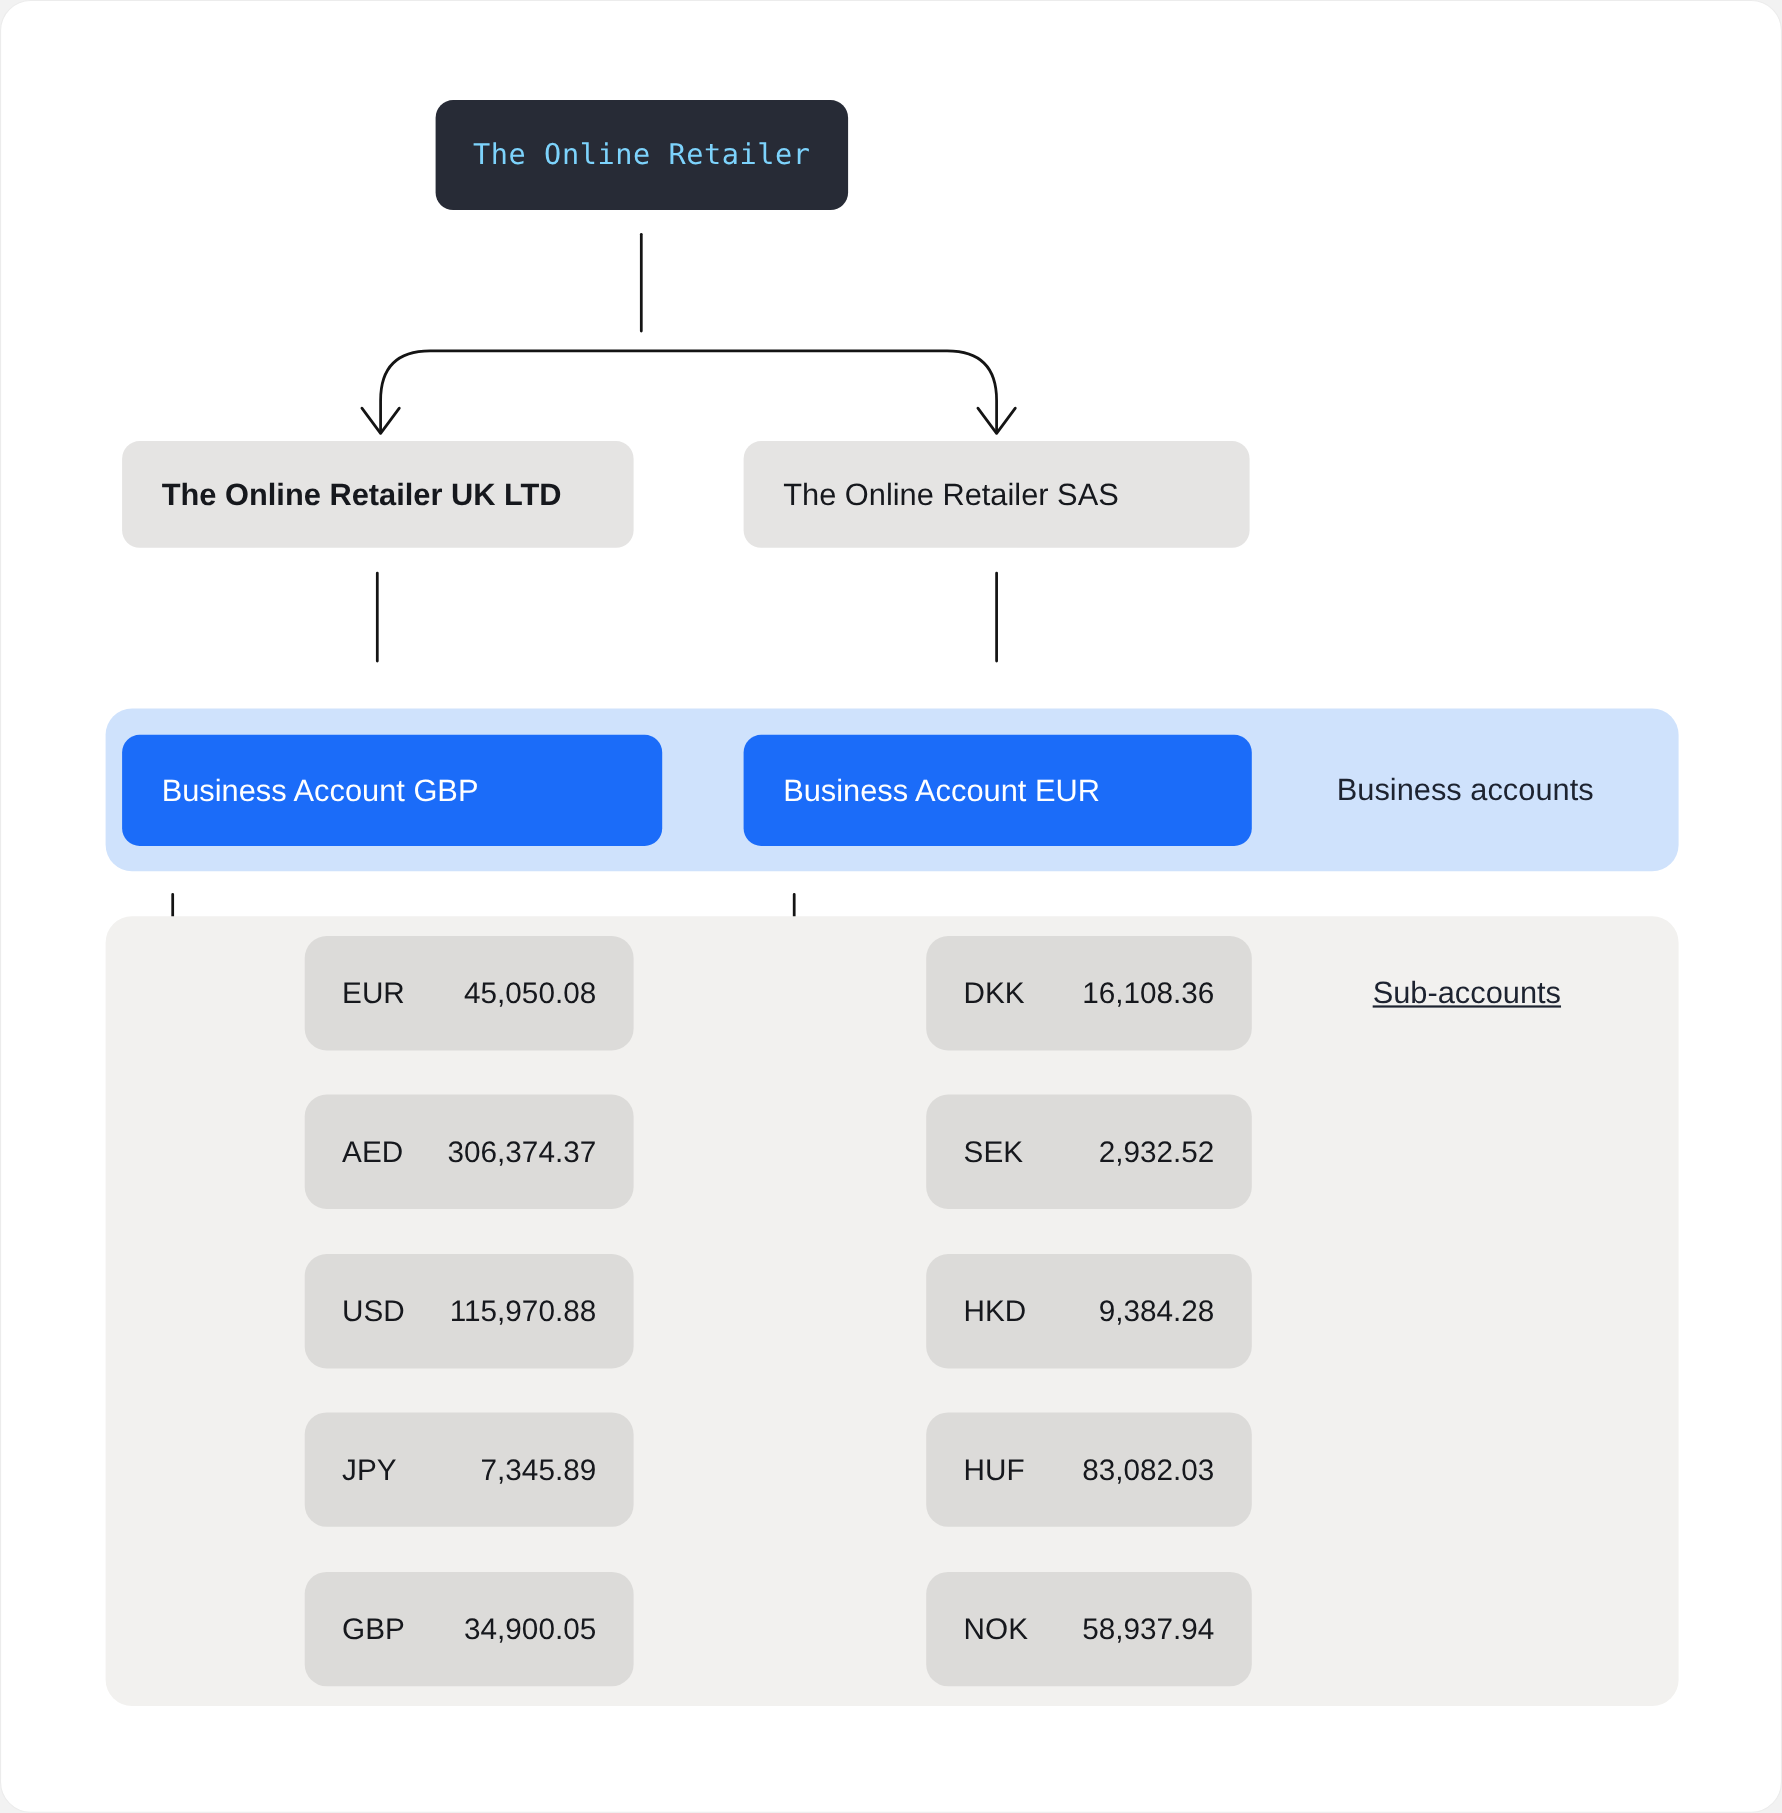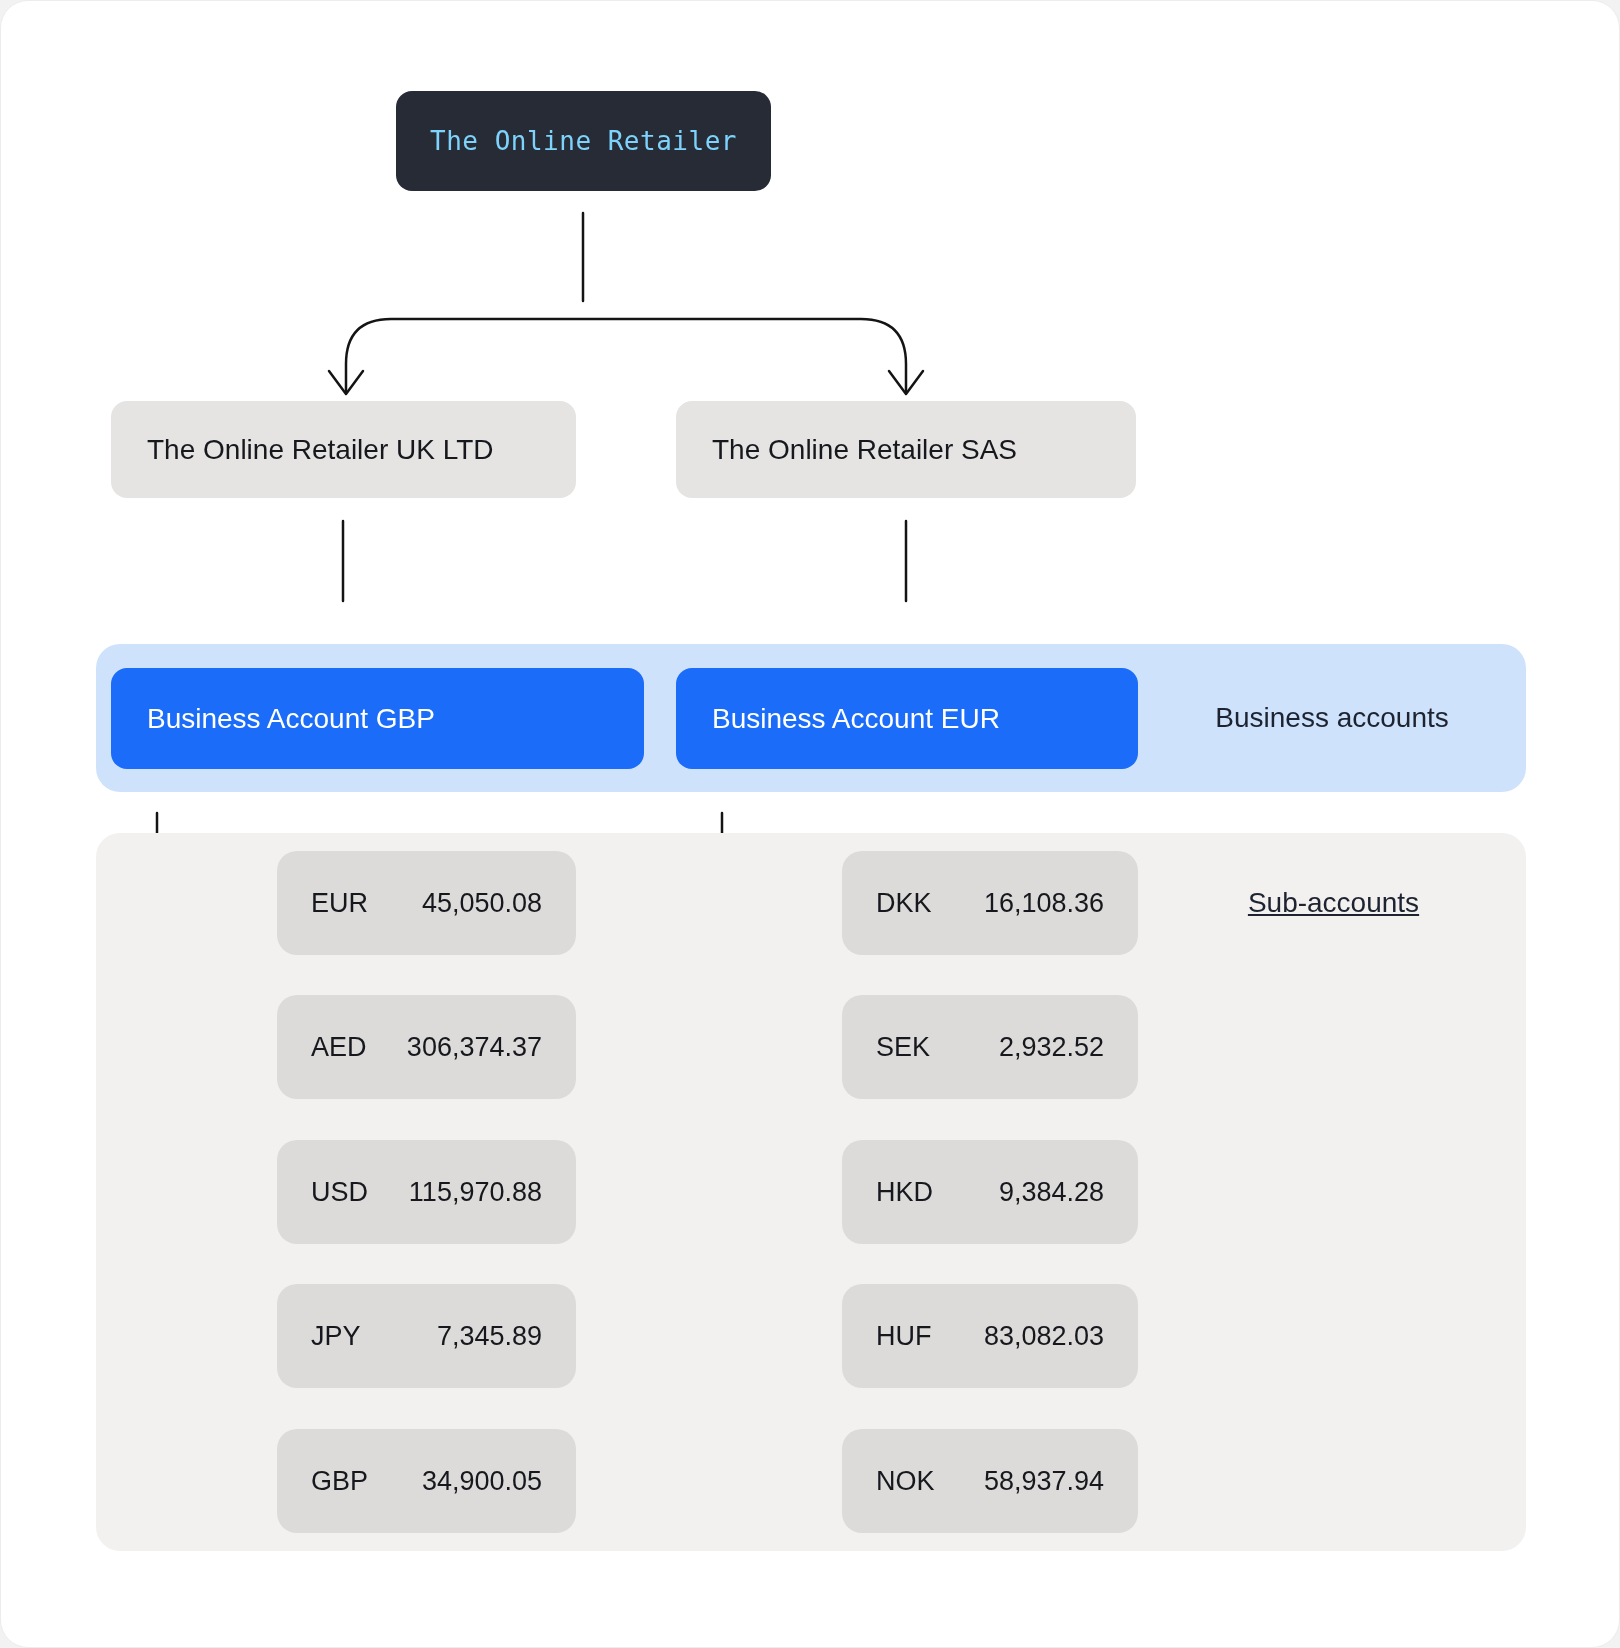--- a/index.html
+++ b/index.html
@@ -33,39 +33,39 @@
 
   
   .company-node {
     top: 400px; height: 97px;
     background: #e5e4e3;
     border-radius: 16px;
     display: flex; align-items: center;
     padding-left: 36px;
     color: #16181d; font-size: 28px;
   }
-  .company-uk  { left: 110px; width: 465px; }
+  .company-uk  { left: 110px; width: 465px; font-weight: bold; }
   .company-sas { left: 675px; width: 460px; }
 
   
   .accounts-band {
     left: 95px; top: 643px; width: 1430px; height: 148px;
     background: #cfe2fc;
     border-radius: 24px;
   }
   .account-btn {
     top: 667px; height: 101px;
     background: #1b6cf9;
     border-radius: 16px;
     display: flex; align-items: center;
     padding-left: 36px;
     color: #ffffff; font-size: 28px;
     cursor: pointer;
   }
-  .account-gbp { left: 110px; width: 533px; }
+  .account-gbp { left: 110px; width: 491px; }
   .account-eur { left: 675px; width: 462px; }
   .band-label {
     left: 1137px; top: 643px; width: 388px; height: 148px;
     display: flex; align-items: center; justify-content: center;
     color: #1d2330; font-size: 28px;
   }
 
   
   .sub-panel {
     left: 95px; top: 832px; width: 1430px; height: 718px;

